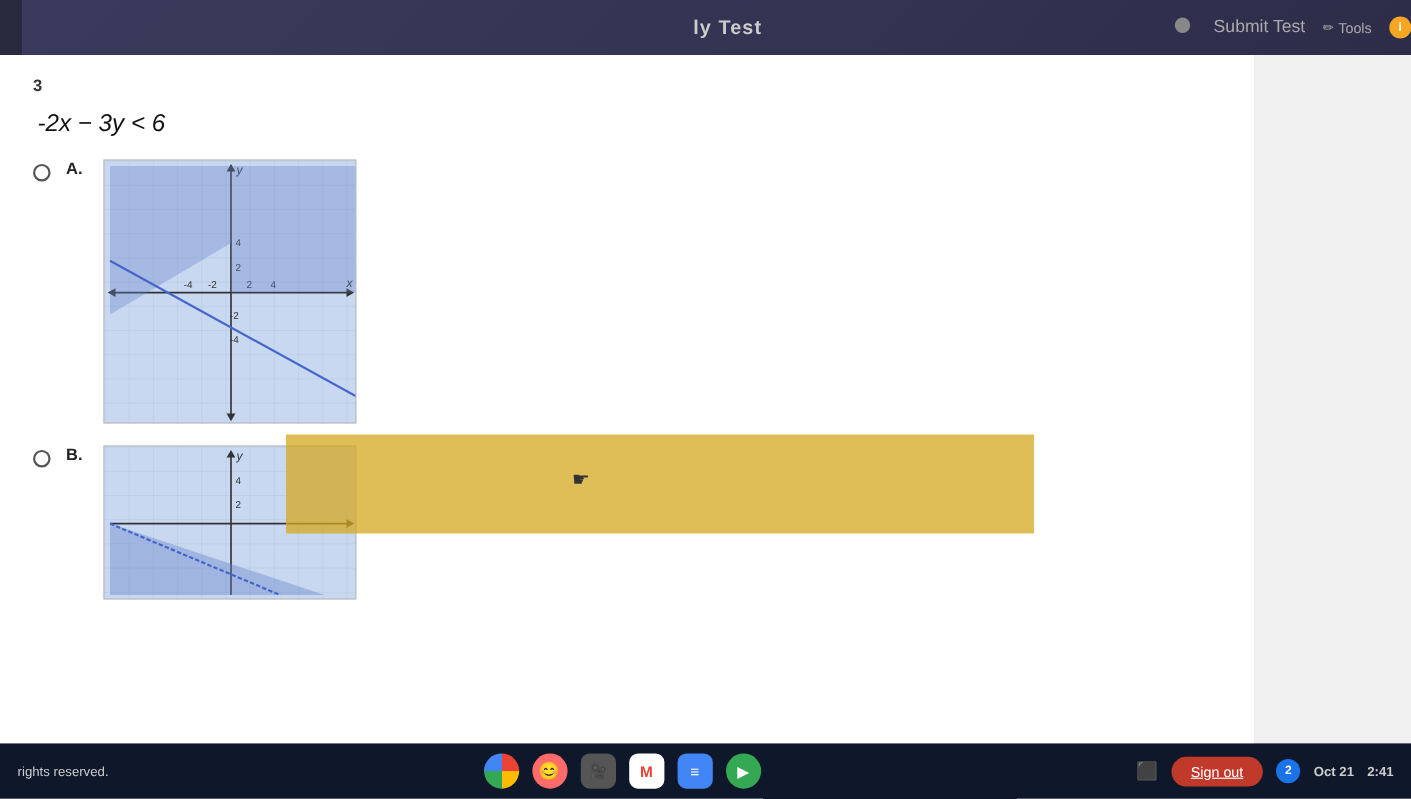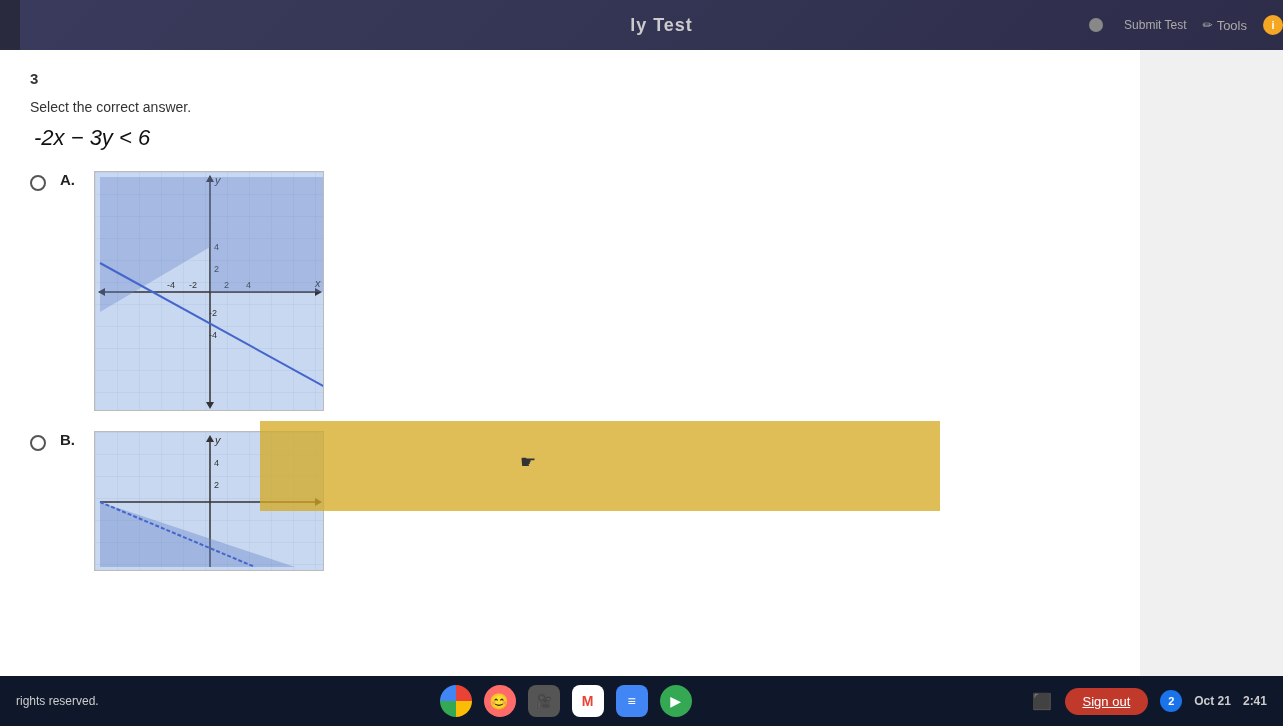--- a/index.html
+++ b/index.html
@@ -37,21 +37,21 @@
     .top-bar-actions {
       display: flex;
       align-items: center;
       gap: 16px;
     }
     .submit-test-btn {
       display: flex;
       align-items: flex-start;
       gap: 21px;
       color: #aaa;
-      font-size: 12px;
+      font-size: 16px;
       cursor: pointer;
     }
     .submit-test-btn .circle-icon {
       width: 14px;
       height: 14px;
       border-radius: 50%;
       background: #888;
       display: inline-block;
     }
     .tools-btn {
@@ -271,21 +271,20 @@
       <span>i</span>
     </div>
   </div>
 </div>
 
 <div class="main-content">
   <div class="question-panel">
 
     <div class="question-number">3</div>
 
-    <div class="question-instruction">Select the correct answer.</div>
     <div class="inequality">-2x − 3y &lt; 6</div>
 
     <div class="answer-options">
 
       <div class="answer-option">
         <div class="radio-container">
           <div class="radio-btn"></div>
         </div>
         <span class="option-label">A.</span>
         <div class="graph-container">

